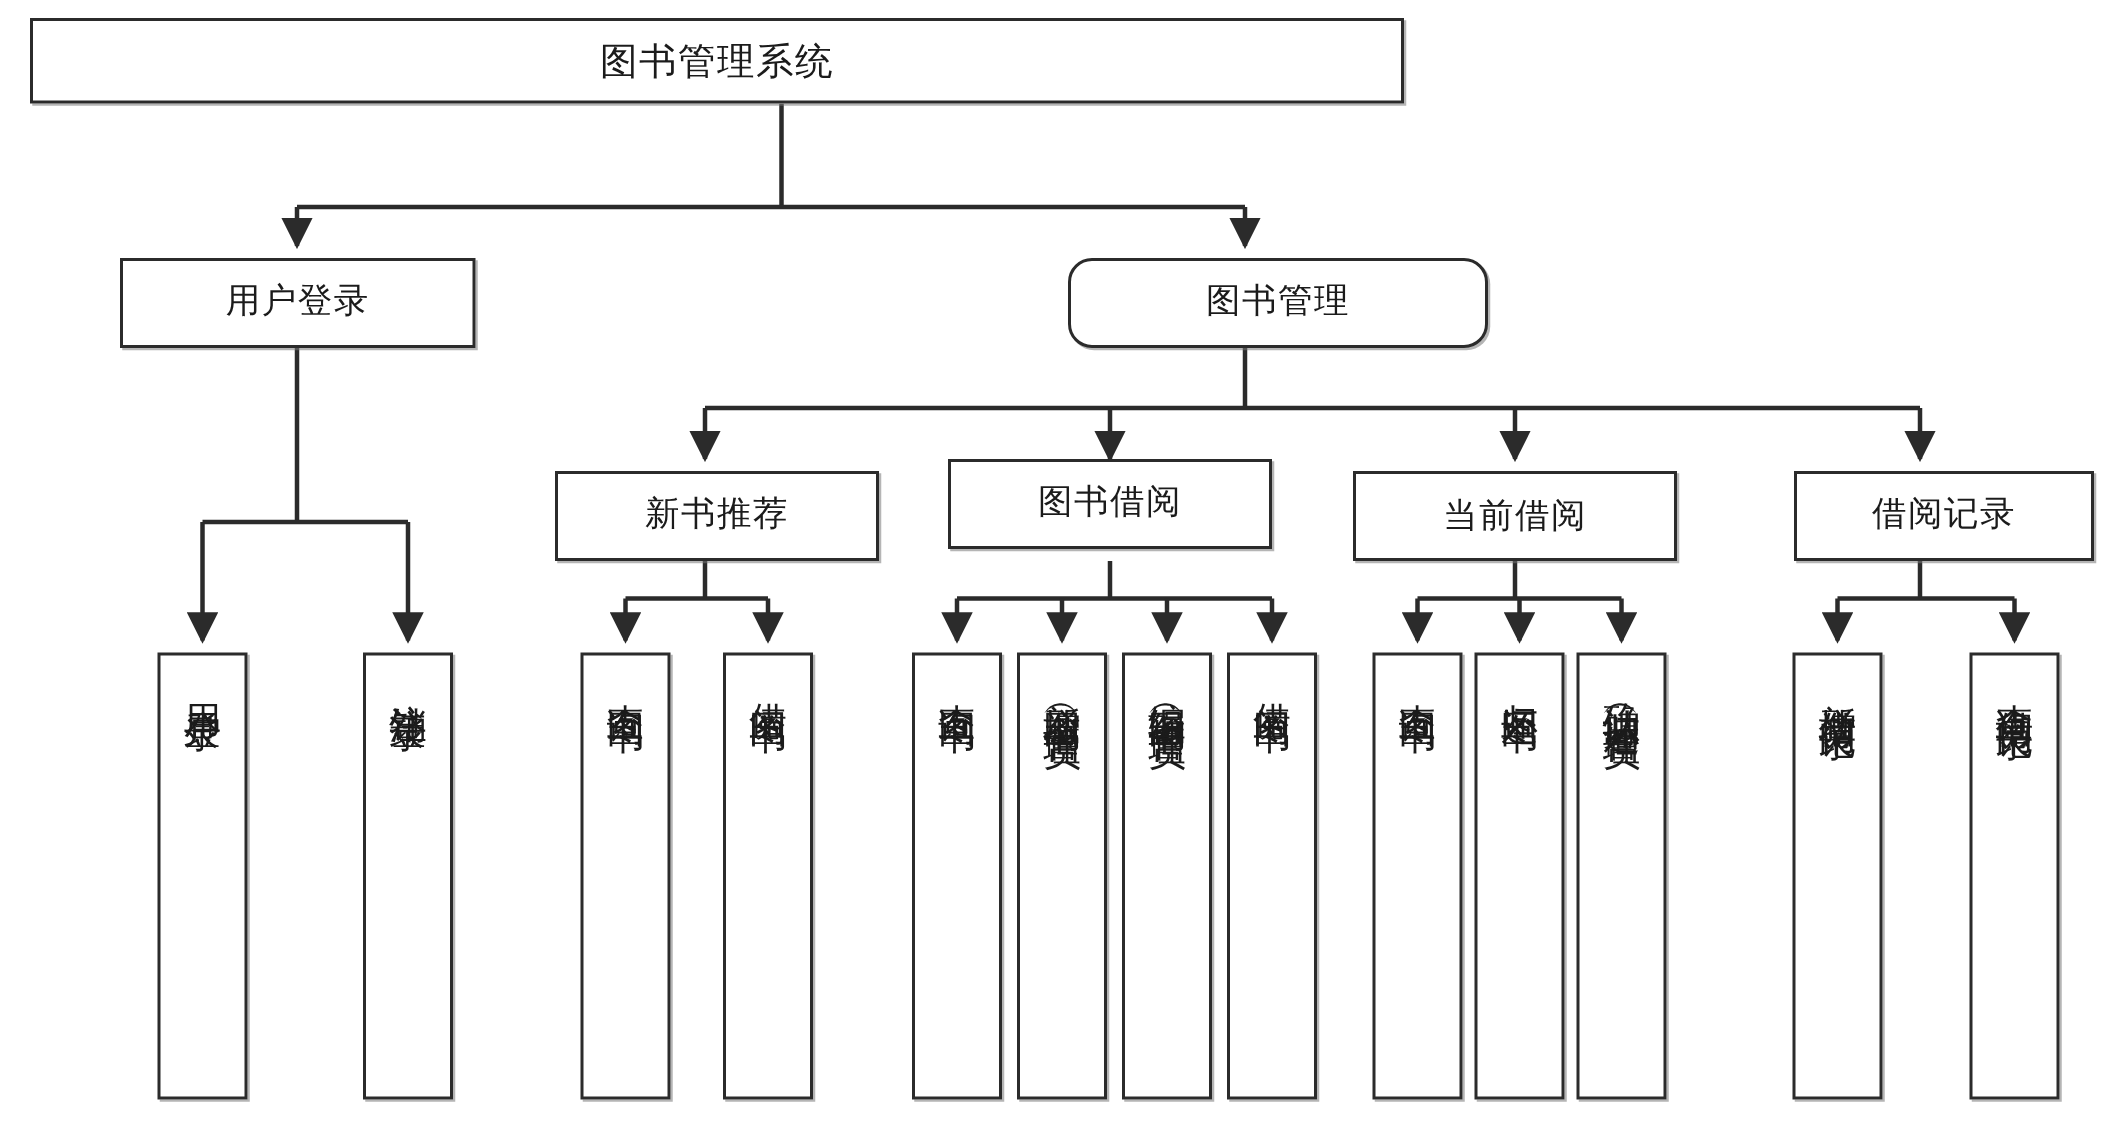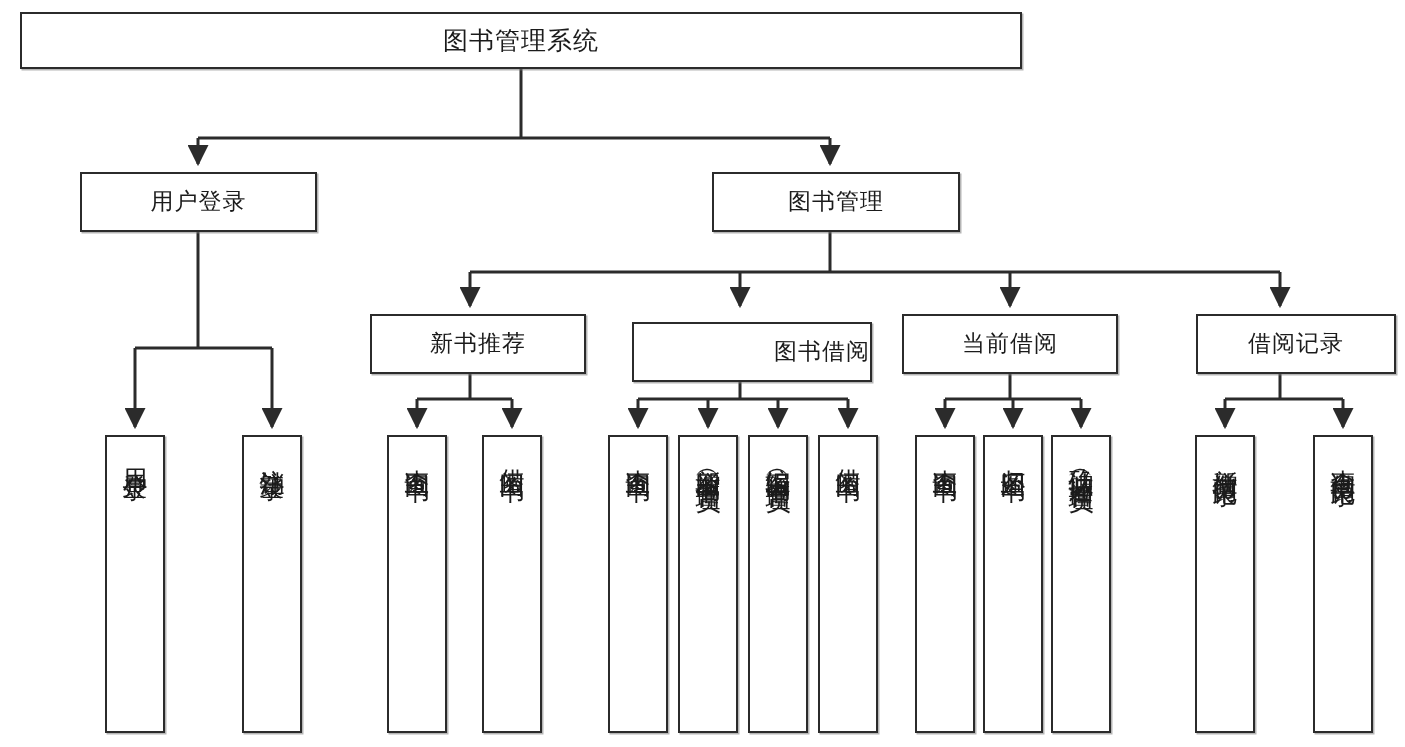--- a/index.html
+++ b/index.html
@@ -120,35 +120,35 @@
       <path d="M 1013 399 L 1013 427" marker-end="url(#arrow)"></path>
       <path d="M 1081 399 L 1081 427" marker-end="url(#arrow)"></path>
 
       <path d="M 1280 374 L 1280 399"></path>
       <path d="M 1225 399 L 1343 399"></path>
       <path d="M 1225 399 L 1225 427" marker-end="url(#arrow)"></path>
       <path d="M 1343 399 L 1343 427" marker-end="url(#arrow)"></path>
     </g>
   </svg>
 
-  <div class="node horizontal root" style="left:20px; top:12px; width:1002px; height:57px;">
+  <div class="node horizontal root" style="left:20px; top:12px; width:916px; height:57px;">
     <span class="node-label">图书管理系统</span>
   </div>
 
   <div class="node horizontal" style="left:80px; top:172px; width:237px; height:60px;">
     <span class="node-label">用户登录</span>
   </div>
-  <div class="node horizontal" style="left:712px; top:172px; width:248px; height:60px;">
+  <div class="node horizontal" style="left:712px; top:172px; width:280px; height:60px;border-radius:16px;">
     <span class="node-label">图书管理</span>
   </div>
 
   <div class="node horizontal" style="left:370px; top:314px; width:216px; height:60px;">
     <span class="node-label">新书推荐</span>
   </div>
-  <div class="node horizontal" style="left:632px; top:322px; width:240px; height:60px;justify-content:flex-end;">
+  <div class="node horizontal" style="left:632px; top:306px; width:216px; height:60px;">
     <span class="node-label">图书借阅</span>
   </div>
   <div class="node horizontal" style="left:902px; top:314px; width:216px; height:60px;font-family:Liberation Serif, serif;">
     <span class="node-label">当前借阅</span>
   </div>
   <div class="node horizontal" style="left:1196px; top:314px; width:200px; height:60px;">
     <span class="node-label">借阅记录</span>
   </div>
 
   <div class="node vertical" style="left:105px; top:435px; width:60px; height:298px;">

